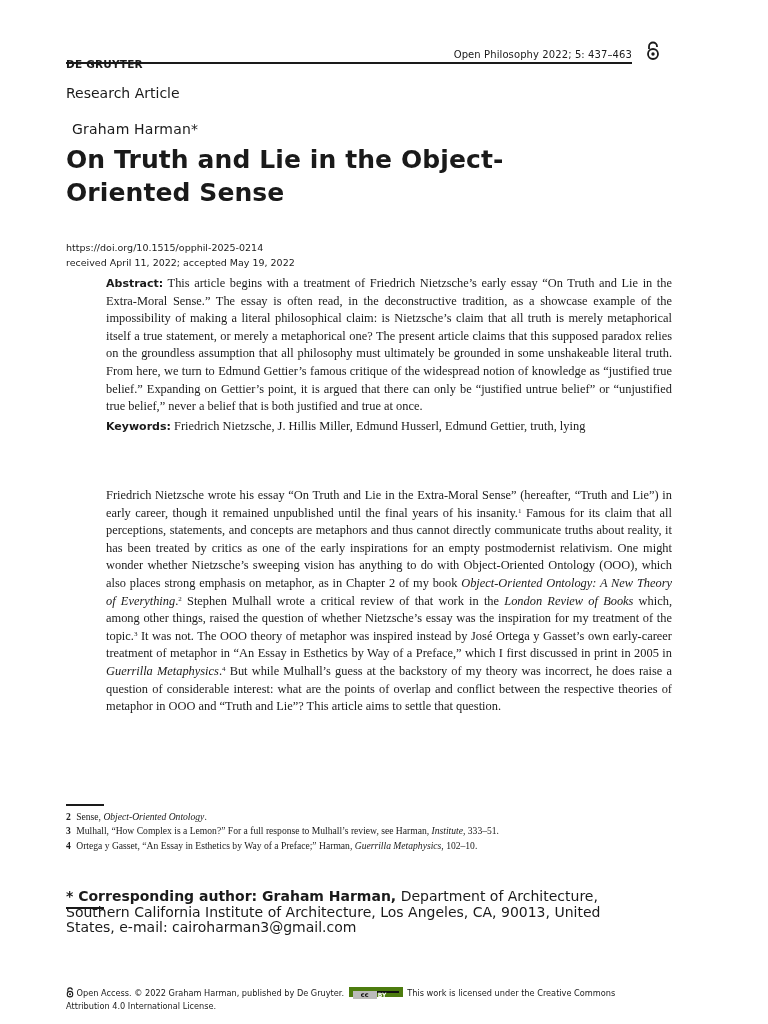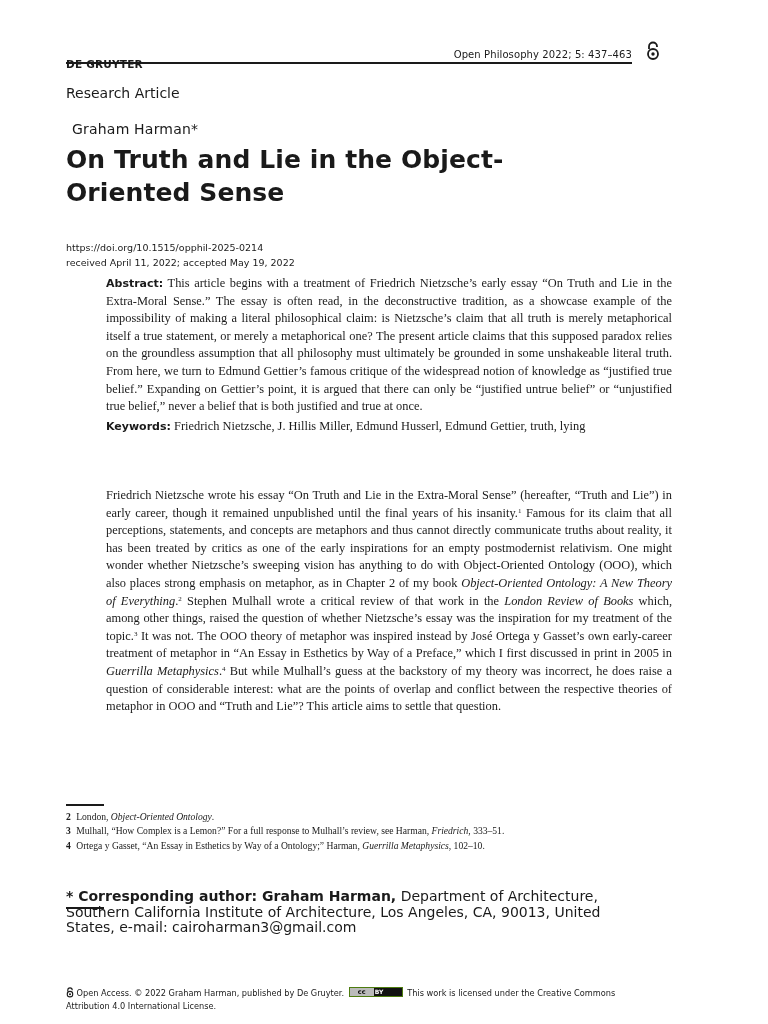--- a/index.html
+++ b/index.html
@@ -29,21 +29,21 @@
   #footnotes { left: 66px; top: 810px; width: 566px; font-size: 9.6px; line-height: 14.4px; }
   .fn { margin: 0; text-align: justify; }
   .fn-num { font-weight: bold; margin-right: 3px; }
 
   #corr-rule { left: 66px; top: 907px; width: 38px; height: 2px; background: #1a1a1a; }
   #corresponding { left: 66px; top: 889px; width: 580px; font-size: 14px; line-height: 15.5px; }
   #corresponding b { font-weight: bold; }
 
   #license { left: 66px; top: 987px; width: 580px; font-size: 8.2px; line-height: 13px; }
   .oa-small { display: inline-block; width: 8px; height: 11px; vertical-align: -2px; }
-  .cc-badge { display: inline-block; width: 54px; height: 10px; background: #111; vertical-align: -1px; position: relative; border: 1px solid #4d7c0f; box-sizing: border-box; margin: 0 2px; }
+  .cc-badge { display: inline-block; width: 54px; height: 10px; background: #111; vertical-align: -1px; position: relative; border: 4px solid #4d7c0f; box-sizing: border-box; margin: 0 2px; }
   .cc-badge .cc-left { position: absolute; left: 0; top: 0; width: 24px; height: 8px; background: #bbb; color: #000; font-size: 6.5px; line-height: 8px; text-align: center; font-weight: bold; }
   .cc-badge .cc-by { position: absolute; left: 25px; top: 0; color: #fff; font-size: 6px; line-height: 8px; font-weight: bold; }
   i { font-style: italic; }
   sup { font-size: 7px; vertical-align: 4px; line-height: 0; }
 </style>
 </head>
 <body>
 
 <div class="abs sans" id="publisher">DE GRUYTER</div>
 <div class="abs sans" id="journal-ref">Open Philosophy 2022; 5: 437–463</div>
@@ -69,23 +69,23 @@
 
 <div class="abs serif para" id="keywords">
   <span class="label">Keywords:</span>
   <span>Friedrich Nietzsche, J. Hillis Miller, Edmund Husserl, Edmund Gettier, truth, lying</span>
 </div>
 
 <div class="abs serif para" id="body-text"><span>Friedrich Nietzsche wrote his essay “On Truth and Lie in the Extra-Moral Sense” (hereafter, “Truth and Lie”) in early career, though it remained unpublished until the final years of his insanity.</span><sup>1</sup><span> Famous for its claim that all perceptions, statements, and concepts are metaphors and thus cannot directly communicate truths about reality, it has been treated by critics as one of the early inspirations for an empty postmodernist relativism. One might wonder whether Nietzsche’s sweeping vision has anything to do with Object-Oriented Ontology (OOO), which also places strong emphasis on metaphor, as in Chapter 2 of my book </span><i>Object-Oriented Ontology: A New Theory of Everything</i><span>.</span><sup>2</sup><span> Stephen Mulhall wrote a critical review of that work in the </span><i>London Review of Books</i><span> which, among other things, raised the question of whether Nietzsche’s essay was the inspiration for my treatment of the topic.</span><sup>3</sup><span> It was not. The OOO theory of metaphor was inspired instead by José Ortega y Gasset’s own early-career treatment of metaphor in “An Essay in Esthetics by Way of a Preface,” which I first discussed in print in 2005 in </span><i>Guerrilla Metaphysics</i><span>.</span><sup>4</sup><span> But while Mulhall’s guess at the backstory of my theory was incorrect, he does raise a question of considerable interest: what are the points of overlap and conflict between the respective theories of metaphor in OOO and “Truth and Lie”? This article aims to settle that question.</span></div>
 
 <div class="abs" id="fn-rule"></div>
 <div class="abs serif" id="footnotes">
-  <p class="fn"><span class="fn-num">2</span> <span>London, </span><i>Object-Oriented Ontology</i><span>.</span></p>
-  <p class="fn"><span class="fn-num">3</span> <span>Mulhall, “How Complex is a Lemon?” For a full response to Mulhall’s review, see Harman, </span><i>Friedrich</i><span>, 333–51.</span></p>
-  <p class="fn"><span class="fn-num">4</span> <span>Ortega y Gasset, “An Essay in Esthetics by Way of a Ontology;” Harman, </span><i>Guerrilla Metaphysics</i><span>, 102–10.</span></p>
+  <p class="fn"><span class="fn-num">2</span> <span>Sense, </span><i>Object-Oriented Ontology</i><span>.</span></p>
+  <p class="fn"><span class="fn-num">3</span> <span>Mulhall, “How Complex is a Lemon?” For a full response to Mulhall’s review, see Harman, </span><i>Institute</i><span>, 333–51.</span></p>
+  <p class="fn"><span class="fn-num">4</span> <span>Ortega y Gasset, “An Essay in Esthetics by Way of a Preface;” Harman, </span><i>Guerrilla Metaphysics</i><span>, 102–10.</span></p>
 </div>
 
 <div class="abs" id="corr-rule"></div>
 <div class="abs sans" id="corresponding"><b>* Corresponding author: Graham Harman,</b><span> Department of Architecture, Southern California Institute of Architecture, Los Angeles, CA, 90013, United States, e-mail: cairoharman3@gmail.com</span></div>
 
 <div class="abs sans" id="license">
   <svg class="oa-small" viewBox="0 0 14 20">
     <path d="M3 8 V5.5 a4 4 0 0 1 8 0 V6" fill="none" stroke="#1a1a1a" stroke-width="2"></path>
     <circle cx="7" cy="13" r="5" fill="none" stroke="#1a1a1a" stroke-width="2"></circle>
     <circle cx="7" cy="13" r="1.8" fill="#1a1a1a"></circle>

